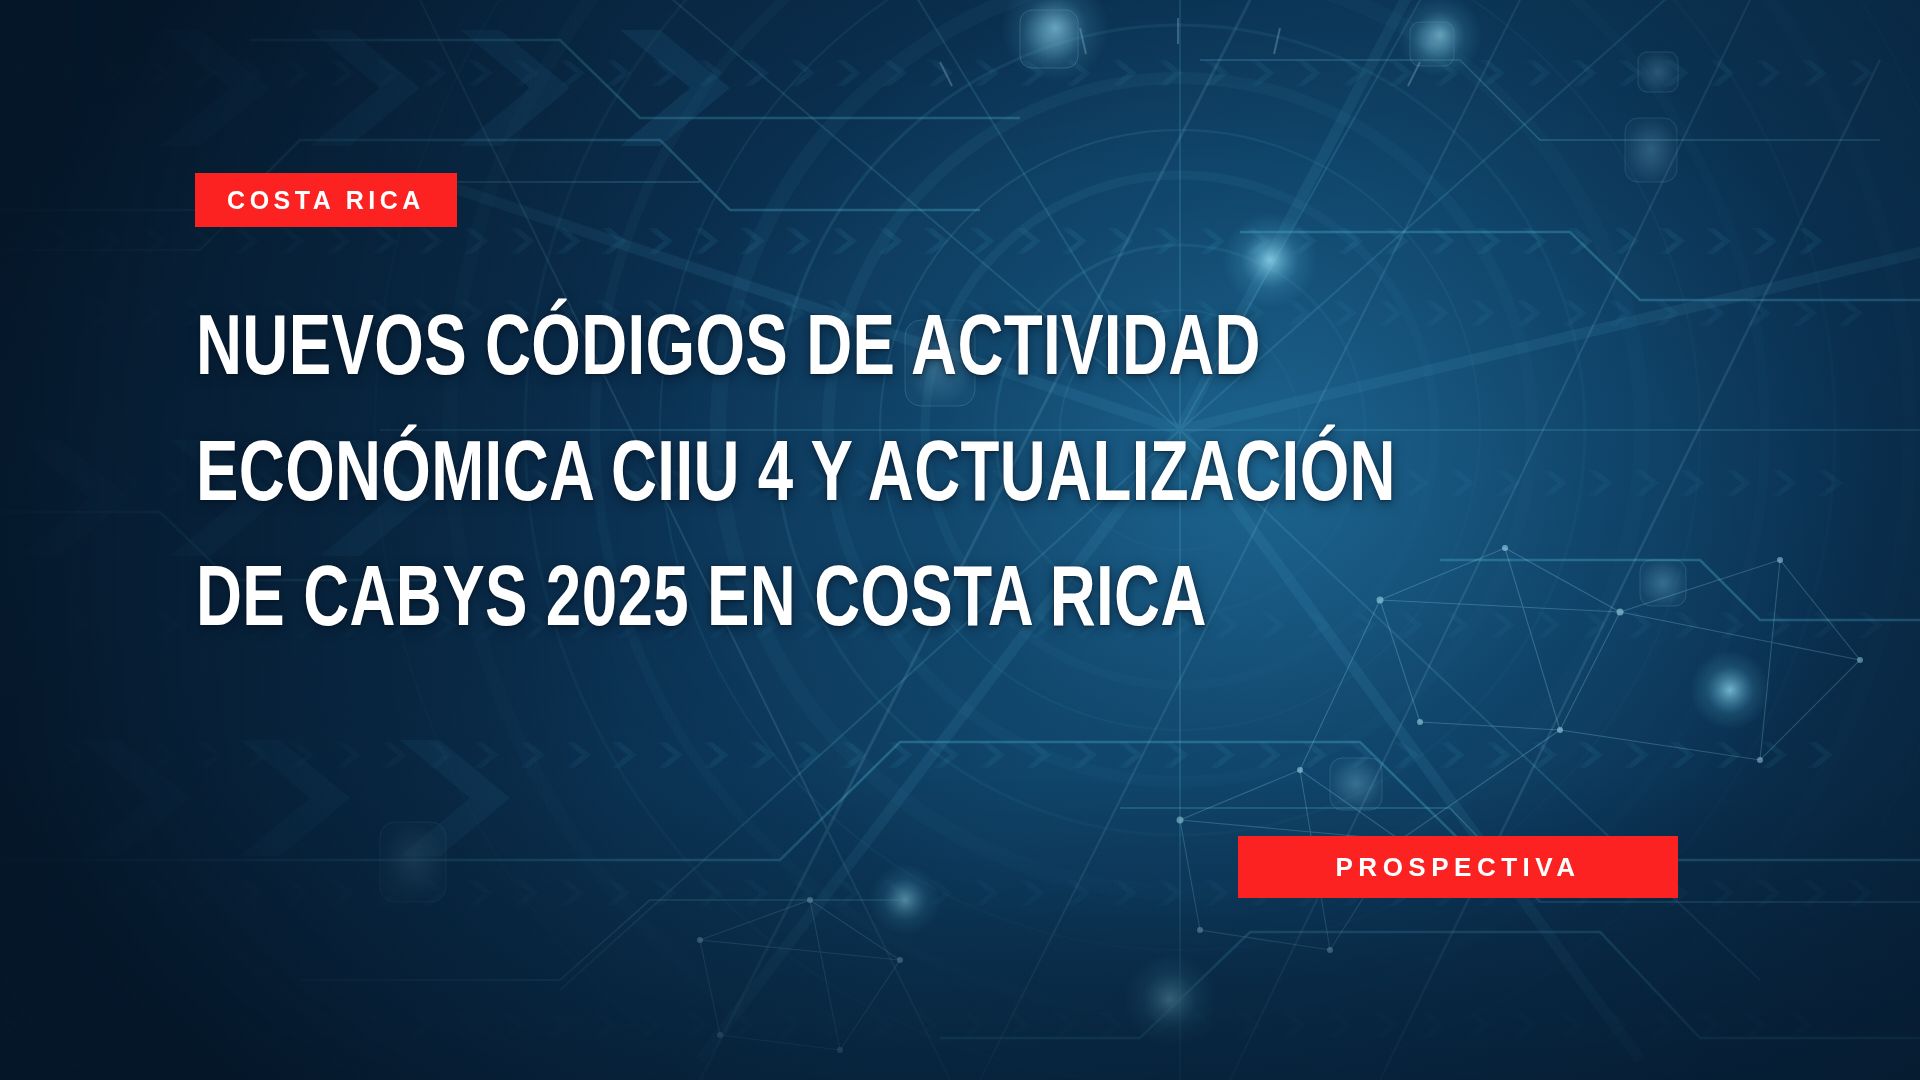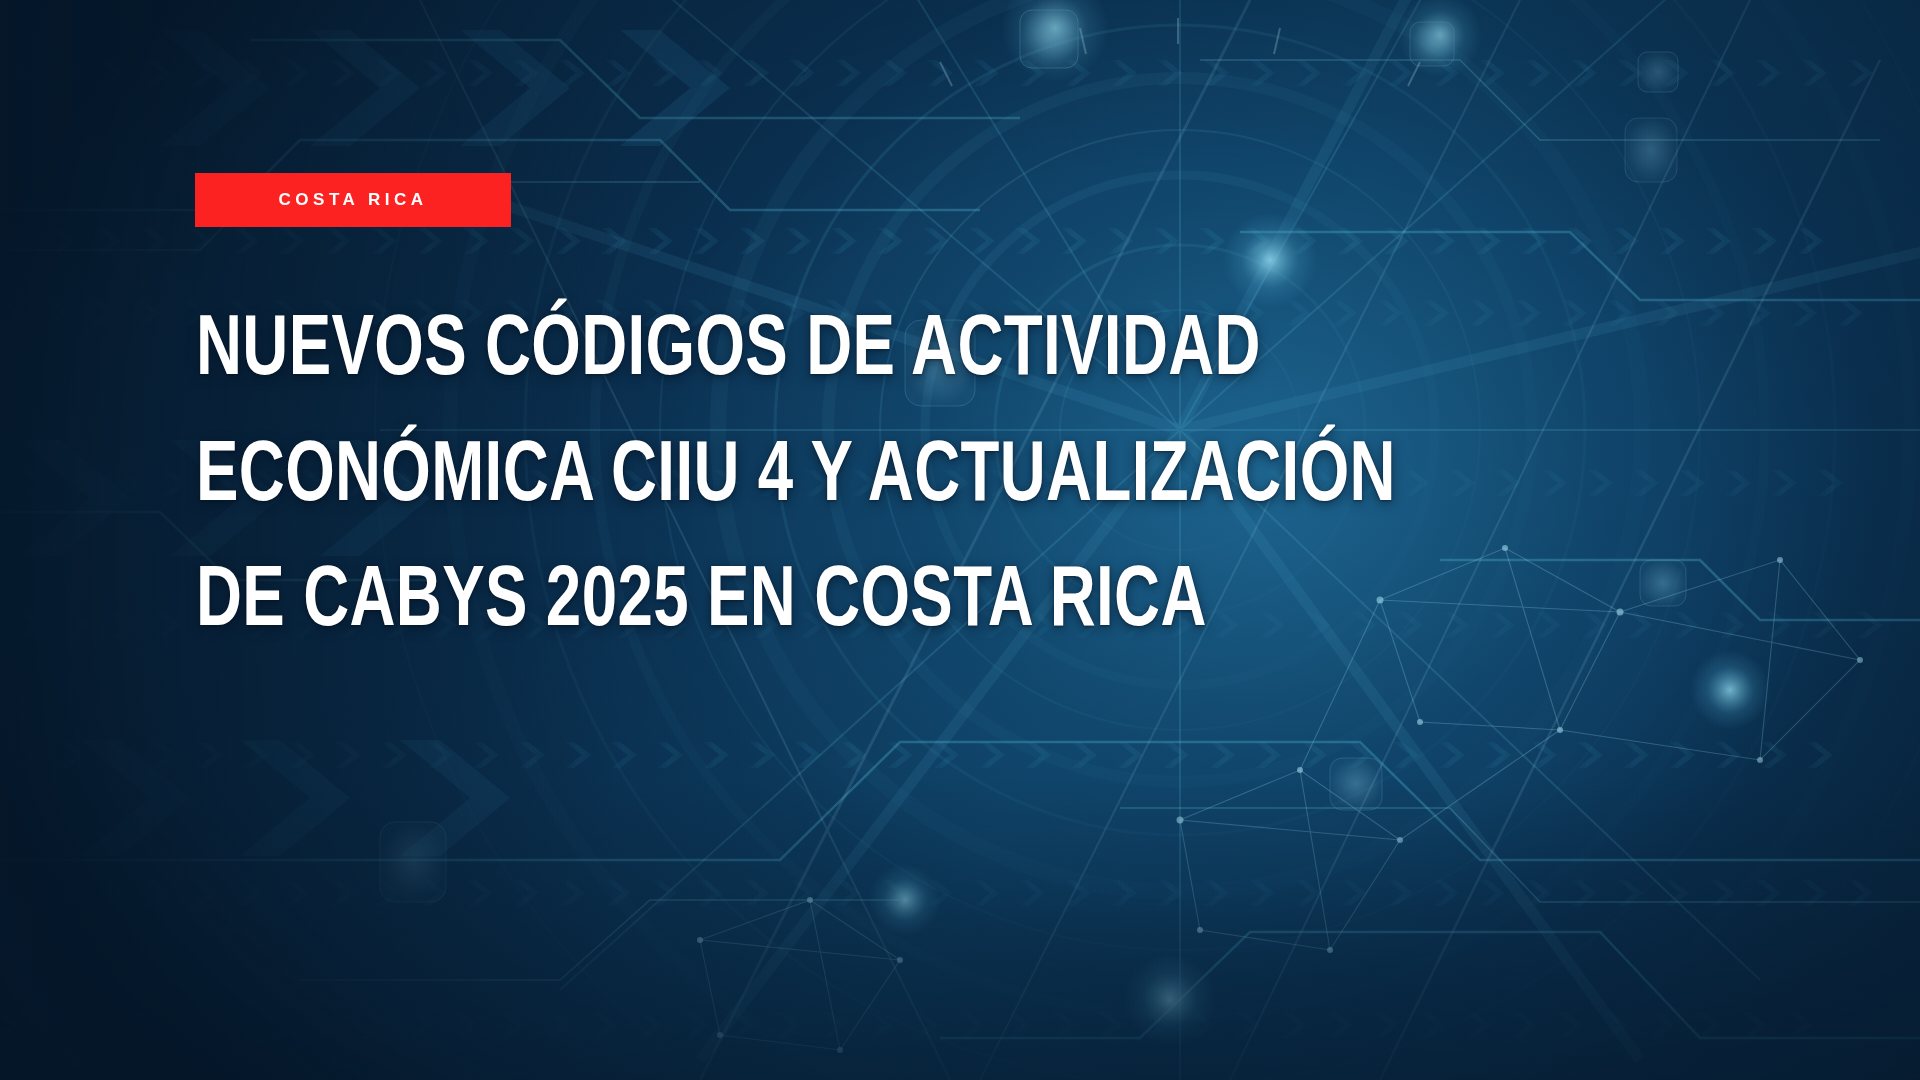--- a/index.html
+++ b/index.html
@@ -30,22 +30,22 @@
 
   .badge{
     position:absolute;
     display:flex;align-items:center;justify-content:center;
     background:#fc2222;color:#ffffff;
     font-weight:bold;
     text-transform:uppercase;
     white-space:nowrap;
   }
   .badge-topleft{
-    left:195px;top:173px;width:316px;height:54px;
-    font-size:17px;letter-spacing:4.5px;
+    left:195px;top:173px;width:262px;height:54px;
+    font-size:25px;letter-spacing:4.5px;
   }
   .badge-bottomright{
     left:1238px;top:836px;width:440px;height:62px;
     font-size:26px;letter-spacing:5.5px;
   }
 
   .title{
     position:absolute;left:196px;top:282px;width:1520px;
     color:#ffffff;
     font-weight:bold;
@@ -310,15 +310,16 @@
   <div class="content">
 
     <div class="badge badge-topleft">COSTA RICA</div>
 
     <div class="title">
       <span class="title-line">NUEVOS CÓDIGOS DE ACTIVIDAD</span>
       <span class="title-line">ECONÓMICA CIIU 4 Y ACTUALIZACIÓN</span>
       <span class="title-line">DE CABYS 2025 EN COSTA RICA</span>
     </div>
 
+    <div class="badge badge-bottomright">PROSPECTIVA</div>
 
   </div>
 </div>
 
 </body></html>

